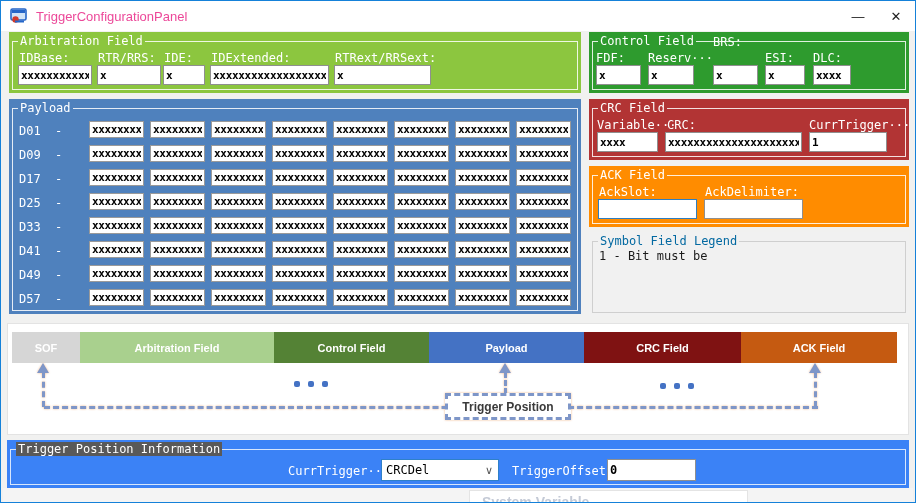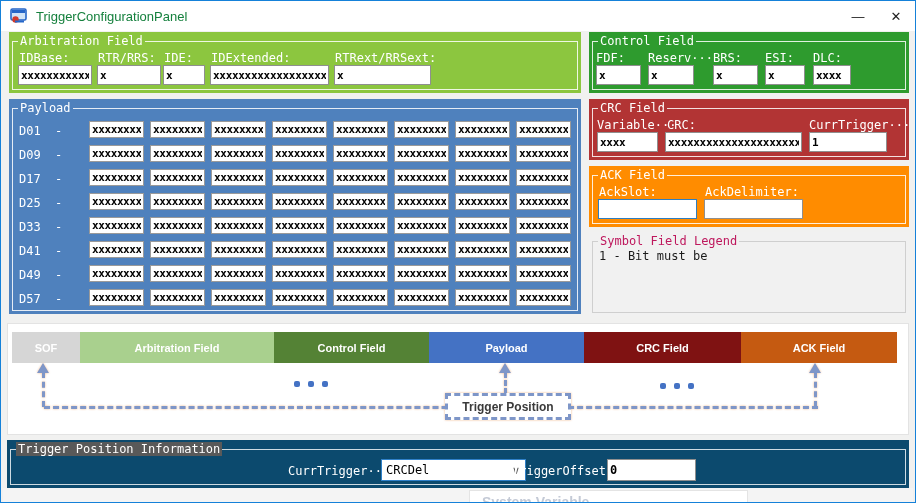--- a/index.html
+++ b/index.html
@@ -5,63 +5,63 @@
   html,body{margin:0;padding:0;background:#cfd8e0;}
   *{box-sizing:border-box;}
   .window{
     position:relative;width:916px;height:503px;background:#fff;
     border:1px solid #1581d9;overflow:hidden;
     font-family:"Liberation Sans",sans-serif;
   }
   
   .titlebar{position:absolute;left:0;top:0;right:0;height:30px;background:#ffffff;display:flex;align-items:center;}
   .win-icon{width:18px;height:16px;margin-left:9px;}
-  .win-title{margin-left:8px;font-size:13px;color:#15803d;}
+  .win-title{margin-left:8px;font-size:13px;color:#ec4899;}
   .tb-spacer{flex:1;}
   .tb-btn{width:38px;height:30px;display:flex;align-items:center;justify-content:center;font-size:13px;color:#222;cursor:default;}
   
   .client-bg{position:absolute;left:0;top:30px;right:0;bottom:0;background:#f1f1f0;}
   
   .panel{position:absolute;}
   .gbline{position:absolute;left:3px;right:3px;top:9px;bottom:3px;border:1px solid rgba(255,255,255,.85);}
   .gbtitle{position:absolute;top:2px;left:9px;padding:0 2px;font:12px "DejaVu Sans Mono",monospace;color:#fff;white-space:nowrap;z-index:2;}
   .arb{left:8px;top:31px;width:572px;height:61px;background:#8cc63f;}
   .arb .gbtitle{background:#8cc63f;}
   .payload{left:8px;top:98px;width:572px;height:215px;background:#4f81bd;}
   .payload .gbtitle{background:#4f81bd;}
   .control{left:588px;top:31px;width:320px;height:61px;background:#2e9b2e;}
   .control .gbtitle{background:#2e9b2e;}
   .crc{left:588px;top:98px;width:320px;height:61px;background:#b23434;}
   .crc .gbtitle{background:#b23434;}
   .ack{left:588px;top:165px;width:320px;height:61px;background:#ff8c00;}
   .ack .gbtitle{background:#ff8c00;}
   .legendbox{left:588px;top:231px;width:320px;height:84px;background:#f1f1f1;}
   .legendbox .gbline{border-color:#cfcfcf;}
-  .legendbox .gbtitle{background:#f1f1f1;color:#be185d;}
-  .infobar{left:6px;top:439px;width:902px;height:48px;background:#0c4a6e;}
+  .legendbox .gbtitle{background:#f1f1f1;color:#0369a1;}
+  .infobar{left:6px;top:439px;width:902px;height:48px;background:#3b82f6;}
   .infobar .gbtitle{background:#595959;}
   .infobar .gbline{border-color:rgba(255,255,255,.8);}
   
   .flabel{position:absolute;font:12px "DejaVu Sans Mono",monospace;color:#fff;white-space:nowrap;}
   .tin{
     position:absolute;height:20px;background:#fff;border:1px solid #8f8f8f;
     font:bold 11px "DejaVu Sans Mono",monospace;letter-spacing:-0.3px;color:#000;
     padding:0 2px;outline:none;
   }
   .tin.focus{border:1px solid #2d7dc0;}
   
   .arb .l1{left:10px;top:19px}.arb .i1{left:9px;top:33px;width:74px}
   .arb .l2{left:89px;top:19px}.arb .i2{left:88px;top:33px;width:64px}
   .arb .l3{left:155px;top:19px}.arb .i3{left:154px;top:33px;width:42px}
   .arb .l4{left:202px;top:19px}.arb .i4{left:201px;top:33px;width:119px}
   .arb .l5{left:326px;top:19px}.arb .i5{left:325px;top:33px;width:97px}
   
   .control .l1{left:7px;top:19px}.control .i1{left:7px;top:33px;width:45px}
   .control .l2{left:59px;top:19px}.control .i2{left:59px;top:33px;width:46px}
-  .control .l3{left:124px;top:19px}.control .i3{left:124px;top:33px;width:45px}
+  .control .l3{left:124px;top:3px}.control .i3{left:124px;top:33px;width:45px}
   .control .l4{left:176px;top:19px}.control .i4{left:176px;top:33px;width:40px}
   .control .l5{left:224px;top:19px}.control .i5{left:224px;top:33px;width:38px}
   
   .crc .l1{left:8px;top:19px}.crc .i1{left:8px;top:33px;width:61px}
   .crc .l2{left:78px;top:19px}.crc .i2{left:76px;top:33px;width:137px}
   .crc .l3{left:220px;top:19px}.crc .i3{left:220px;top:33px;width:78px}
   
   .ack .l1{left:10px;top:19px}.ack .i1{left:9px;top:33px;width:99px}
   .ack .l2{left:116px;top:19px}.ack .i2{left:115px;top:33px;width:99px}
   
@@ -100,21 +100,21 @@
   .ar-sof{left:29px}.ar-pay{left:491px}.ar-ack{left:801px}
   .tbox{position:absolute;left:437px;top:69px;width:126px;height:27px;background:#fff;
         border:3px dashed #7e96c8;display:flex;align-items:center;justify-content:center;
         font:bold 12px "Liberation Sans",sans-serif;color:#3a3a3a;}
   .dots{position:absolute;display:flex;gap:8px;}
   .dots i{width:6px;height:6px;background:#4472c4;border-radius:2px;}
   .dots-1{left:286px;top:57px}.dots-2{left:652px;top:59px}
   
   .infobar .ilabel{position:absolute;font:12px "DejaVu Sans Mono",monospace;color:#fff;white-space:nowrap;}
   .il-curr{left:281px;top:24px}.il-off{left:505px;top:24px}
-  .combo{position:absolute;left:374px;top:19px;width:145px;height:22px;background:#fff;
+  .combo{position:absolute;left:374px;top:19px;width:118px;height:22px;background:#fff;
          border:1px solid #2f80c8;display:flex;align-items:center;
          font:12px "DejaVu Sans Mono",monospace;color:#000;padding-left:4px;cursor:default;}
   .combo .chev{margin-left:auto;padding-right:5px;color:#555;font:11px "Liberation Sans",sans-serif;}
   .offset-in{left:600px;top:19px;width:89px;height:22px;font-size:12px;}
   
   .footer-strip{position:absolute;left:2px;right:2px;top:487px;height:15px;background:#f4f4f4;}
   .sysvar{position:absolute;left:468px;top:489px;width:279px;height:22px;background:#fff;
           border:1px solid #e4e4e4;font:bold 14px "Liberation Sans",sans-serif;color:#c4cad6;
           padding:3px 0 0 12px;overflow:hidden;}
 </style>

